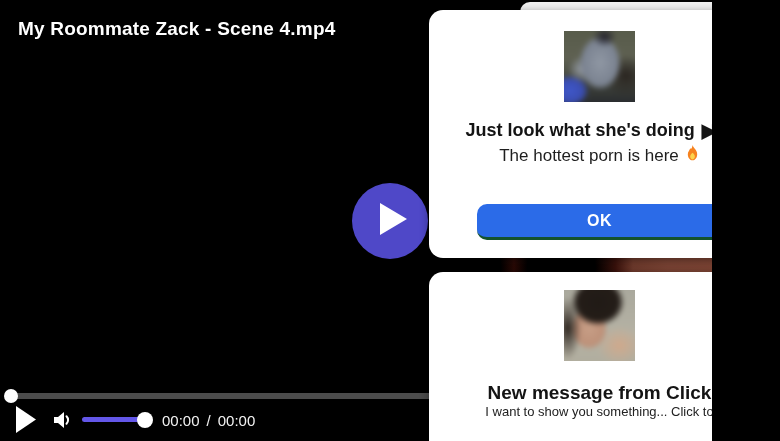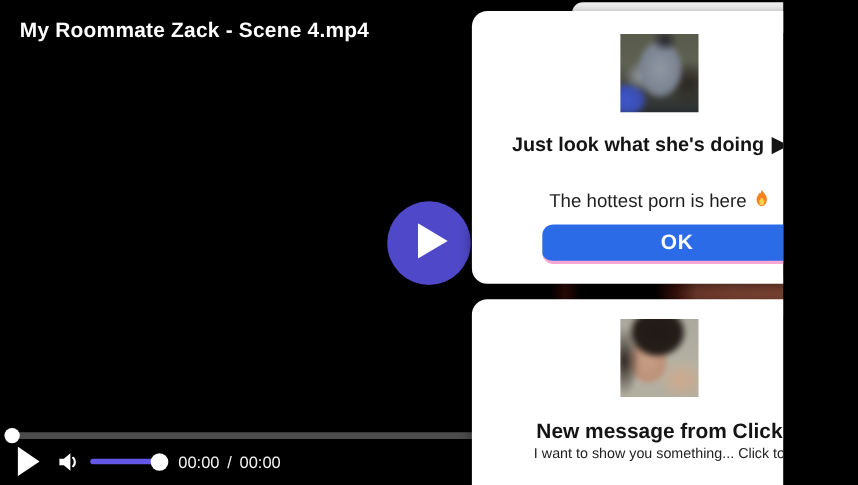--- a/index.html
+++ b/index.html
@@ -82,28 +82,28 @@
       radial-gradient(5px 4px at 34px 50px, #b5465a 0%, transparent 85%),
       radial-gradient(28px 24px at 58px 58px, #cfa98c 0%, transparent 75%),
       linear-gradient(180deg, #a8a79c 0%, #b5b2a4 60%, #b0ad9e 100%);
   }
   .ad-headline-row {
     margin-top:17px; display:flex; align-items:center; justify-content:center;
     color:#141414; font-size:18px; font-weight:700;
   }
   .ad-arrows { letter-spacing:-4px; margin-left:7px; font-size:19px; }
   .ad-subtitle-row {
-    margin-top:28px; display:flex; align-items:center; justify-content:center;
+    margin-top:2px; display:flex; align-items:center; justify-content:center;
     gap:6px; color:#1e1e1e; font-size:17px;
   }
   .ok-btn {
-    position:absolute; left:64px; top:194px; width:245px; height:36px;
-    background:#2b6be8; border:none; border-bottom:3px solid #f9a8d4;
+    position:absolute; left:48px; top:194px; width:245px; height:36px;
+    background:#2b6be8; border:none; border-bottom:3px solid #14532d;
     border-radius:10px; color:#fff; font-family:"Liberation Sans",sans-serif;
-    font-size:19px; font-weight:700; letter-spacing:.5px; cursor:pointer;
+    font-size:16px; font-weight:700; letter-spacing:.5px; cursor:pointer;
   }
   .msg-headline { margin-top:21px; color:#141414; font-size:19px; font-weight:700; }
   .msg-body { margin-top:0; color:#222; font-size:13px; }
 </style>
 </head>
 <body>
 
 <div class="stage">
 
   <div class="video-title">My Roommate Zack - Scene 4.mp4</div>

